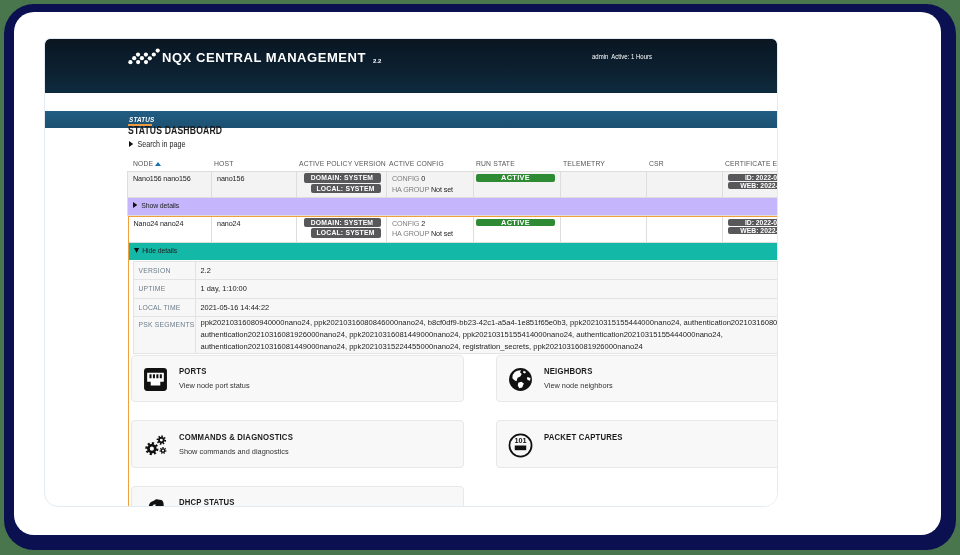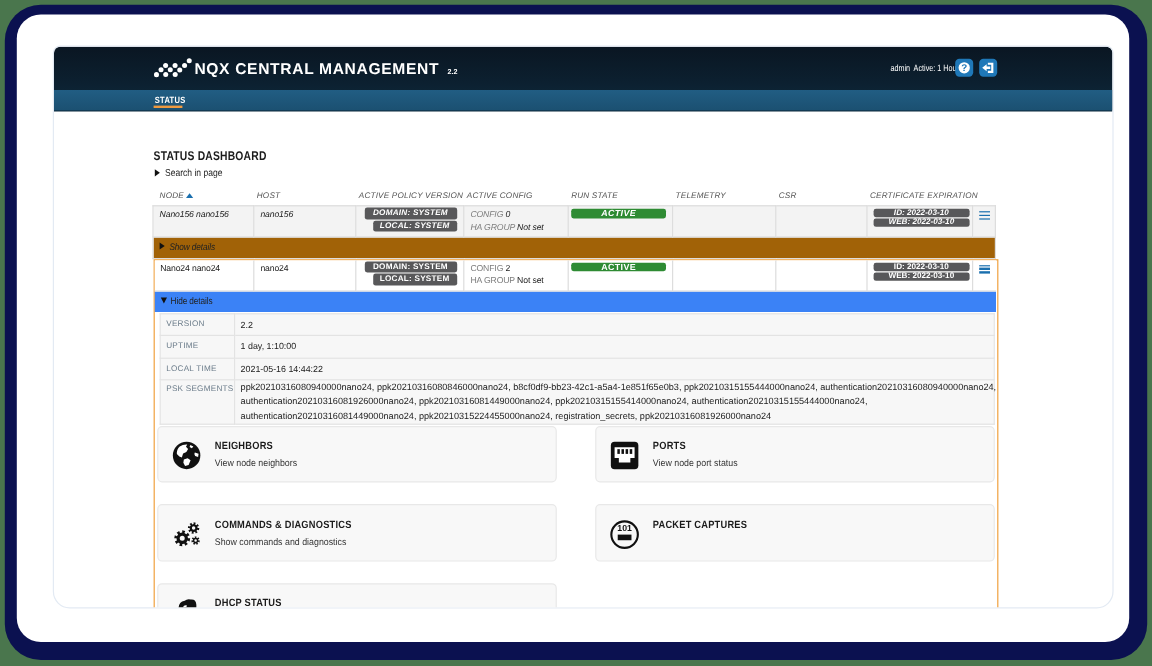--- a/index.html
+++ b/index.html
@@ -1,63 +1,63 @@
 <!DOCTYPE html>
 <html><head>
 <meta charset="utf-8">
 <style>
   * { margin:0; padding:0; box-sizing:border-box; }
   html,body { width:960px; height:555px; overflow:hidden; }
   body { -webkit-font-smoothing:antialiased; background:#4a764d; font-family:"Liberation Sans", sans-serif; position:relative; }
   .frame { position:absolute; left:4px; top:4px; width:952px; height:546px; background:#0b1150; border-radius:30px; }
   .inner { position:absolute; left:10px; top:8px; width:927px; height:523px; background:#fff; border-radius:20px; }
-  .app { position:absolute; left:44px; top:38px; width:884px; height:469px; background:#fff;
+  .app { position:absolute; left:44px; top:38px; width:734px; height:469px; background:#fff;
          border:1px solid #e3eaf3; border-radius:6px 6px 14px 14px; overflow:hidden; }
   
   .hd { position:absolute; left:0; top:0; width:100%; height:54px;
         background:linear-gradient(180deg,#0a1622 0%,#0c2030 55%,#0e2b3e 100%); border-radius:5px 5px 0 0; }
   .hd .title { position:absolute; left:117px; top:10.5px; color:#fff; font-weight:bold; font-size:13px; letter-spacing:0.55px; }
   .hd .ver { position:absolute; left:328px; top:19px; color:#fff; font-size:6px; font-weight:bold; }
   .hd .admin { position:absolute; right:125px; top:12.5px; color:#fff; font-size:7.5px; transform:scaleX(0.8); transform-origin:100% 50%; }
   .hbtn { position:absolute; top:9.5px; width:15px; height:15px; background:#1f78b8; border-radius:3.5px; }
   .tabs { position:absolute; left:0; bottom:0; height:18.4px; width:100%; }
   .tab { position:absolute; bottom:0; height:18.4px; line-height:18.4px; color:#e9ecef; font-size:7.5px; font-weight:bold; letter-spacing:0.25px; padding:0 6px; transform:scaleX(0.82); transform-origin:0 50%; white-space:nowrap; }
   .tab.active { background:#1b4c6e; color:#fff; }
-  .subnav { position:absolute; left:0; top:36px; width:100%; height:17.3px; background:linear-gradient(180deg,#215d83,#1b5071); }
+  .subnav { position:absolute; left:0; top:72px; width:100%; height:17.3px; background:linear-gradient(180deg,#215d83,#1b5071);font-style:italic; }
   .subnav .st { position:absolute; left:83.5px; top:4.2px; color:#fff; font-size:7.5px; font-weight:bold; letter-spacing:0.25px; transform:scaleX(0.84); transform-origin:0 50%; }
   .subnav .bar { position:absolute; left:83px; top:13.3px; width:23.5px; height:2px; background:#ef9a3f; }
   
   .h1 { position:absolute; left:83px; top:84.8px; font-size:10.5px; font-weight:bold; color:#1b1b1b; letter-spacing:0.2px; transform:scaleX(0.82); transform-origin:0 50%; }
   .search { position:absolute; left:83.5px; top:99.5px; font-size:8.4px; color:#222; transform:scaleX(0.85); transform-origin:0 50%; }
   .search .tri { display:inline-block; width:0; height:0; border-left:5px solid #111; border-top:3.5px solid transparent; border-bottom:3.5px solid transparent; margin-right:5px; }
-  table.main { position:absolute; left:82px; top:116.5px; width:702px; border-collapse:collapse; table-layout:fixed;font-style:italic; }
+  table.main { position:absolute; left:82px; top:116.5px; width:702px; border-collapse:collapse; table-layout:fixed; }
   table.main col.c1{width:84px} col.c2{width:85px} col.c3{width:90px} col.c4{width:87px} col.c5{width:87px} col.c6{width:86px} col.c7{width:76px} col.c8{width:88px} col.c9{width:19px}
   table.main th { font-size:6.8px; color:#555; font-weight:normal; text-align:left; padding:0 0 0 2.5px; height:15.8px; letter-spacing:0.15px; white-space:nowrap; }
   table.main th:first-child { padding-left:5.5px; }
   table.main td { border:1px solid #ddd; font-size:7.2px; line-height:10.3px; letter-spacing:-0.1px; color:#222; vertical-align:top; padding:2.5px 5.5px 0 5px; height:26.7px; background:#f3f3f3; white-space:nowrap; }
-  table.main tr.sub td { background:#a16207; height:17.2px; padding-top:3px; border-top:1px solid #ddd; }
+  table.main tr.sub td { background:#c4b5fd; height:17.2px; padding-top:3px; border-top:1px solid #ddd; }
   .sarr { display:inline-block; width:0; height:0; border-bottom:4.5px solid #1a6fae; border-left:3px solid transparent; border-right:3px solid transparent; margin-left:2px; }
   .subtxt { display:inline-block; transform:scaleX(0.86); transform-origin:0 50%; font-size:8px; }
   .dtri { display:inline-block; width:0; height:0; border-left:5.5px solid #111; border-top:3.6px solid transparent; border-bottom:3.6px solid transparent; margin-right:4.5px; }
   .dtrid { display:inline-block; width:0; height:0; border-top:5.5px solid #111; border-left:3.6px solid transparent; border-right:3.6px solid transparent; margin-right:3.5px; }
   .badge { display:block; background:#58585a; color:#fff; font-size:6.8px; font-weight:bold; text-align:center; border-radius:2px; height:9.3px; line-height:9.6px; margin:0 0 1px auto; letter-spacing:0.2px; }
   .bdomain { width:77px; }
   .blocal { width:70px; }
   .bid { width:79.5px; height:6.8px; line-height:7.1px; font-size:6.8px; margin-left:auto; letter-spacing:0; }
   .active-badge { display:block; width:79px; background:#2e8b33; color:#fff; font-size:7.4px; font-weight:bold; text-align:center; border-radius:2px; height:7.4px; line-height:7.6px; margin-top:0; letter-spacing:0.3px; }
   .glabel { color:#7d7d7d; }
   .bcell { padding-top:1.5px !important; }
   td.ham { padding-top:4px !important; padding-left:5px !important; }
   td.rs { padding-left:2px !important; }
   .ham span { display:block; width:8.7px; height:1.7px; background:#1a6fae; margin:0 0 1.2px 0; }
   
   .obox { position:absolute; left:82.5px; top:176.5px; width:704px; height:294px; border:1.5px solid #f0a13e; background:#fff; }
   table.rt { width:701px; border-collapse:collapse; table-layout:fixed; margin:0; }
   table.rt td { border:1px solid #ddd; border-top:none; font-size:7.2px; line-height:10.3px; letter-spacing:-0.1px; color:#222; vertical-align:top; padding:2.5px 5.5px 0 5px; height:26.1px; background:#fff; white-space:nowrap; }
-  table.rt tr.sub td { background:#3b82f6; height:17px; padding-top:3px; }
+  table.rt tr.sub td { background:#14b8a6; height:17px; padding-top:3px; }
   table.rt td.noleft { border-left:none; } table.rt td.noright { border-right:none; }
   
   table.det { position:relative; margin:1.2px 0 0 4.5px; width:695.5px; border-collapse:collapse; table-layout:fixed; }
   table.det td { border:1px solid #e3e3e3; background:#f7f7f7; height:18.4px; vertical-align:middle; }
   table.det td.lbl { width:62px; color:#6b7c8a; font-size:6.8px; padding-left:4.5px; letter-spacing:0.2px; }
   table.det td.val { font-size:7.4px; color:#222; padding-left:4.5px; }
   table.det tr.psk td { height:35.5px; vertical-align:top; }
   table.det tr.psk td.val { font-size:7.6px; line-height:12.15px; padding-top:0; white-space:nowrap; }
   
   .cards { position:relative; margin:0.5px 0 0 2px; width:698px; display:grid; grid-template-columns:333.5px 333.5px; column-gap:31.5px; row-gap:18px; }
@@ -224,42 +224,42 @@
       <tr class="psk">
             <td class="lbl" style="vertical-align:top;padding-top:4px;">PSK SEGMENTS</td>
             <td class="val">ppk20210316080940000nano24, ppk20210316080846000nano24, b8cf0df9-bb23-42c1-a5a4-1e851f65e0b3, ppk20210315155444000nano24, authentication20210316080940000nano24,<br>authentication20210316081926000nano24, ppk20210316081449000nano24, ppk20210315155414000nano24, authentication20210315155444000nano24,<br>authentication20210316081449000nano24, ppk20210315224455000nano24, registration_secrets, ppk20210316081926000nano24</td>
           </tr>
     </tbody>
       </table>
 
     <div class="cards">
       <div class="card">
         <svg class="ic" viewBox="0 0 24 24">
-            <circle cx="12" cy="12" r="11" fill="#111"></circle>
-            <path fill="#fff" d="M4.2,10.8 Q4,7 6.5,4.8 Q9,3 12.5,3.2 L11.5,5 L13.2,6.8 L11.8,9.2 L9.2,10.4 L8.2,13.6 L6.2,12.8 Z M9.8,15.2 L12.8,14.2 L15.2,15.8 L13.6,19.6 L10.8,20.4 L9.4,17.8 Z M18.6,9.6 L21.6,10.6 L21.2,13.2 L18.8,12.4 L18.2,10.8 Z M15,3.6 L17.4,4.8 L16.2,6.2 L14.4,5.2 Z"></path>
-          </svg>
-        <div class="ct">NEIGHBORS</div>
-          <div class="cs">View node neighbors</div>
-      </div>
-      <div class="card">
-        <svg class="ic" viewBox="0 0 24 24">
             <rect x="1" y="1" width="22" height="22" rx="3" fill="#111"></rect>
             <path fill="#fff" d="M4 5.5 h16 v8.6 h-3.4 v3.6 h-9.2 v-3.6 h-3.4 z"></path>
             <g fill="#111">
               <rect x="6.2" y="7" width="2" height="3.8"></rect>
               <rect x="9.5" y="7" width="2" height="3.8"></rect>
               <rect x="12.8" y="7" width="2" height="3.8"></rect>
               <rect x="16.1" y="7" width="2" height="3.8"></rect>
             </g>
           </svg>
         <div class="ct">PORTS</div>
           <div class="cs">View node port status</div>
       </div>
       <div class="card">
         <svg class="ic" viewBox="0 0 24 24">
+            <circle cx="12" cy="12" r="11" fill="#111"></circle>
+            <path fill="#fff" d="M4.2,10.8 Q4,7 6.5,4.8 Q9,3 12.5,3.2 L11.5,5 L13.2,6.8 L11.8,9.2 L9.2,10.4 L8.2,13.6 L6.2,12.8 Z M9.8,15.2 L12.8,14.2 L15.2,15.8 L13.6,19.6 L10.8,20.4 L9.4,17.8 Z M18.6,9.6 L21.6,10.6 L21.2,13.2 L18.8,12.4 L18.2,10.8 Z M15,3.6 L17.4,4.8 L16.2,6.2 L14.4,5.2 Z"></path>
+          </svg>
+        <div class="ct">NEIGHBORS</div>
+          <div class="cs">View node neighbors</div>
+      </div>
+      <div class="card">
+        <svg class="ic" viewBox="0 0 24 24">
             <path fill-rule="evenodd" fill="#111" d="M14.90,15.00 L14.41,17.45 L12.75,16.76 L11.75,18.25 L13.03,19.53 L10.95,20.91 L10.26,19.25 L8.50,19.60 L8.50,21.40 L6.05,20.91 L6.74,19.25 L5.25,18.25 L3.97,19.53 L2.59,17.45 L4.25,16.76 L3.90,15.00 L2.10,15.00 L2.59,12.55 L4.25,13.24 L5.25,11.75 L3.97,10.47 L6.05,9.09 L6.74,10.75 L8.50,10.40 L8.50,8.60 L10.95,9.09 L10.26,10.75 L11.75,11.75 L13.03,10.47 L14.41,12.55 L12.75,13.24 L13.10,15.00 Z M10.50,15.00 A2.00,2.00 0 1 0 6.50,15.00 A2.00,2.00 0 1 0 10.50,15.00 Z M22.20,6.80 L21.85,8.56 L20.56,8.02 L19.86,9.06 L20.85,10.05 L19.36,11.05 L18.82,9.76 L17.60,10.00 L17.60,11.40 L15.84,11.05 L16.38,9.76 L15.34,9.06 L14.35,10.05 L13.35,8.56 L14.64,8.02 L14.40,6.80 L13.00,6.80 L13.35,5.04 L14.64,5.58 L15.34,4.54 L14.35,3.55 L15.84,2.55 L16.38,3.84 L17.60,3.60 L17.60,2.20 L19.36,2.55 L18.82,3.84 L19.86,4.54 L20.85,3.55 L21.85,5.04 L20.56,5.58 L20.80,6.80 Z M19.00,6.80 A1.40,1.40 0 1 0 16.20,6.80 A1.40,1.40 0 1 0 19.00,6.80 Z M22.60,16.80 L22.26,18.28 L21.27,17.80 L20.63,18.60 L21.32,19.46 L19.96,20.11 L19.71,19.04 L18.69,19.04 L18.44,20.11 L17.08,19.46 L17.77,18.60 L17.13,17.80 L16.14,18.28 L15.80,16.80 L16.90,16.80 L17.13,15.80 L16.14,15.32 L17.08,14.14 L17.77,15.00 L18.69,14.56 L18.44,13.49 L19.96,13.49 L19.71,14.56 L20.63,15.00 L21.32,14.14 L22.26,15.32 L21.27,15.80 L21.50,16.80 Z M20.20,16.80 A1.00,1.00 0 1 0 18.20,16.80 A1.00,1.00 0 1 0 20.20,16.80 Z"></path>
           </svg>
         <div class="ct">COMMANDS &amp; DIAGNOSTICS</div>
           <div class="cs">Show commands and diagnostics</div>
       </div>
       <div class="card">
         <svg class="ic" viewBox="0 0 24 24">
             <circle cx="12" cy="12" r="10.6" fill="none" stroke="#111" stroke-width="1.7"></circle>
             <text x="12" y="9.5" text-anchor="middle" font-family="Liberation Sans, sans-serif" font-size="7" font-weight="bold" fill="#111">101</text>
             <rect x="6.5" y="12" width="11" height="4.5" fill="#111"></rect>

